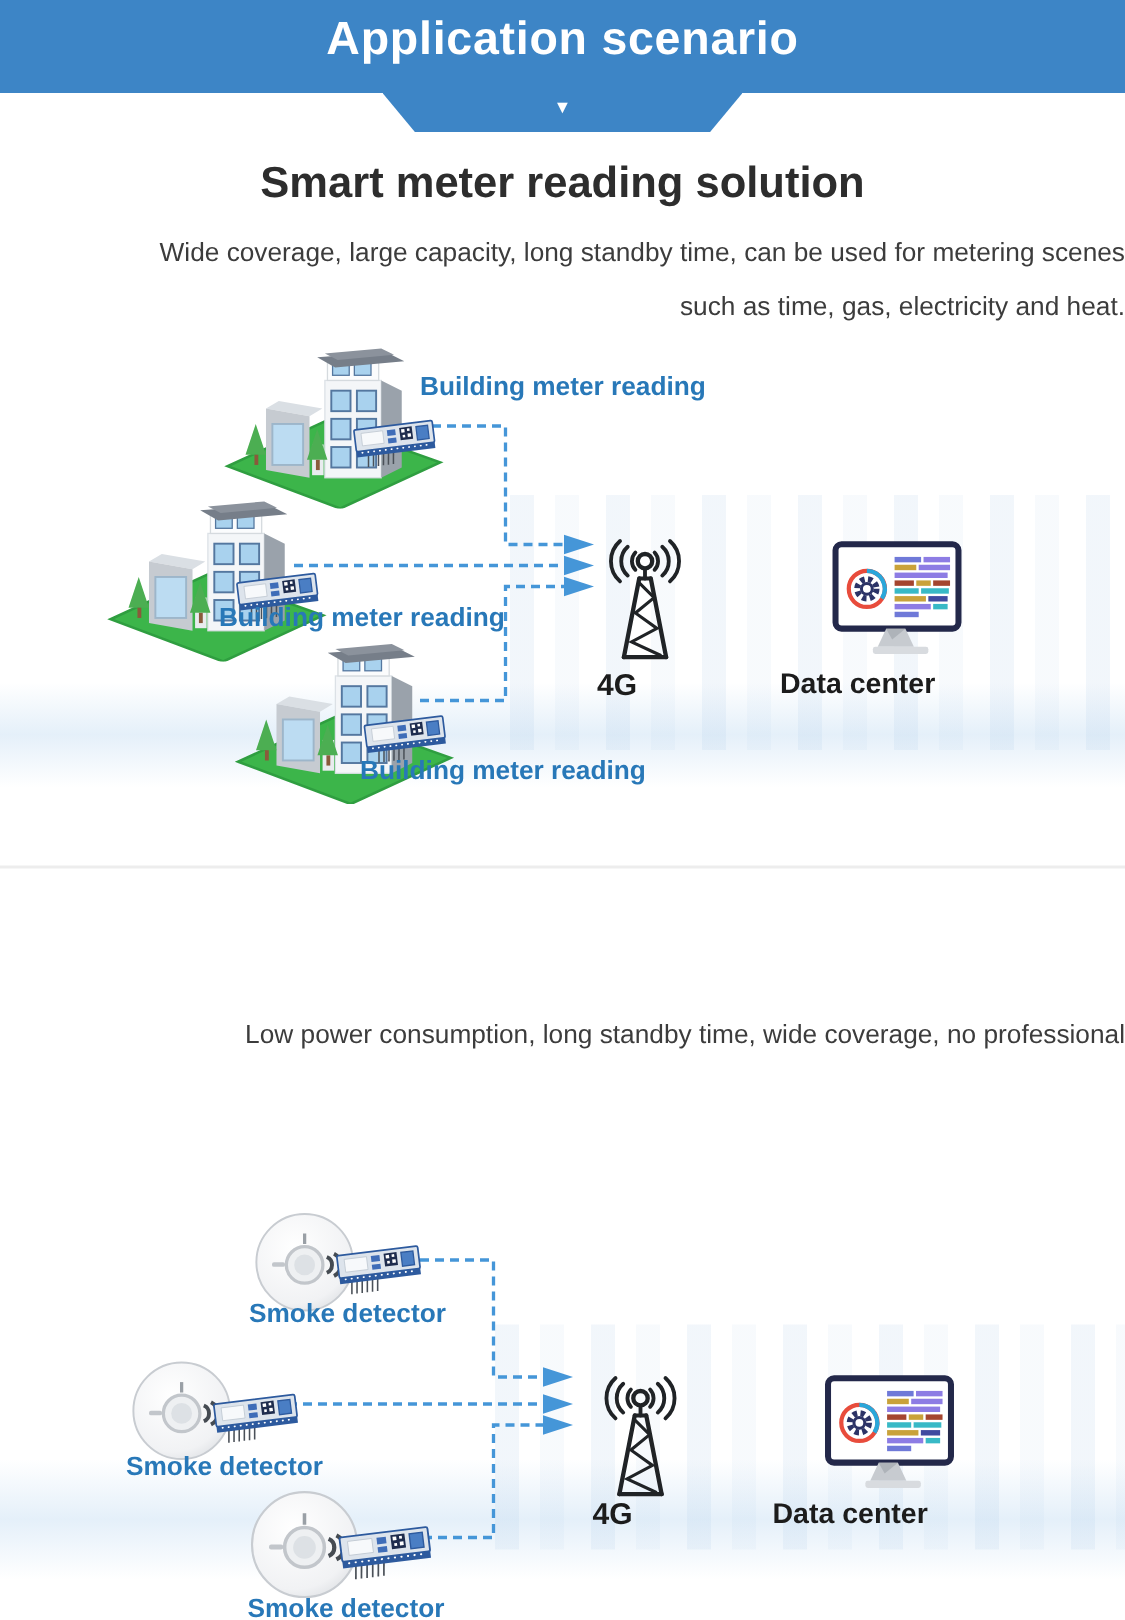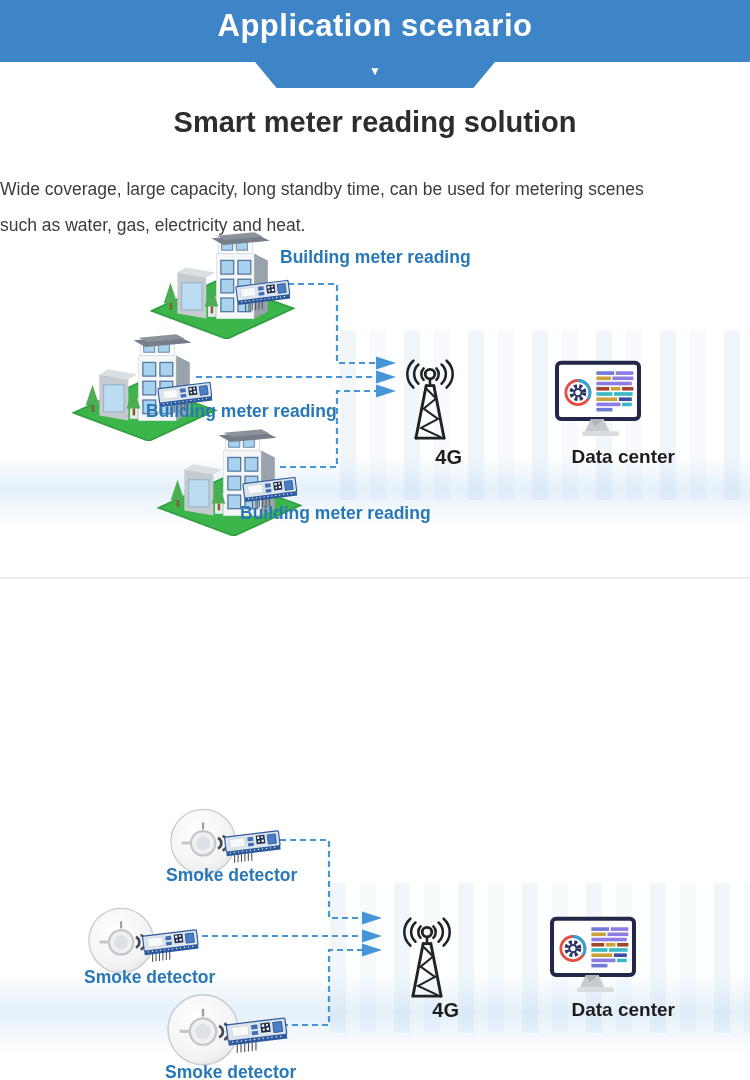--- a/index.html
+++ b/index.html
@@ -19,32 +19,32 @@
   .banner-title{position:absolute;left:0;top:8px;width:100%;text-align:center;color:#ffffff;
     font-size:31px;font-weight:bold;letter-spacing:0.5px;}
   .banner-chevron{position:absolute;left:255px;top:62px;width:240px;height:26px;background:var(--banner-blue);
     clip-path:polygon(0 0,100% 0,91% 100%,9% 100%);}
   .banner-chevron .glyph{position:absolute;left:0;top:1px;width:100%;text-align:center;
     color:#ffffff;font-size:12px;line-height:16px;}
 
   .sec-title{position:absolute;left:0;width:100%;text-align:center;color:var(--title-text);
     font-size:29px;font-weight:700;}
   .sec-title.spaced{letter-spacing:1.5px;}
-  .sec-desc{position:absolute;left:0;width:100%;text-align:left;color:var(--body-text);
-    font-size:17.5px;line-height:36px;margin-top:21px;}
+  .sec-desc{position:absolute;left:0;width:100%;text-align:right;color:var(--body-text);
+    font-size:17.5px;line-height:36px;}
 
   .divider{position:absolute;left:0;top:577px;width:750px;height:2px;background:var(--divider);}
 
   .diagram{position:absolute;left:0;width:750px;}
   .diagram svg.flow{position:absolute;left:0;top:0;}
   .flow-line{stroke:var(--line-blue);stroke-width:2.2;fill:none;stroke-dasharray:6 4;}
   .flow-arrow{fill:var(--line-blue);}
 
   .node-label{position:absolute;font-size:17.5px;font-weight:700;color:var(--label-blue);white-space:nowrap;}
-  .hub-label{position:absolute;font-size:19px;font-weight:700;color:var(--hub-text);text-align:right;white-space:nowrap;}
+  .hub-label{position:absolute;font-size:19px;font-weight:700;color:var(--hub-text);text-align:left;white-space:nowrap;}
 
   .skyline{position:absolute;background:
     repeating-linear-gradient(90deg,rgba(125,170,215,0.10) 0 16px,rgba(125,170,215,0) 16px 30px,
     rgba(125,170,215,0.06) 30px 46px,rgba(125,170,215,0) 46px 64px);}
   .glow-band{position:absolute;left:0;width:750px;
     background:linear-gradient(180deg,rgba(160,200,235,0) 0%,rgba(160,200,235,0.28) 50%,rgba(160,200,235,0) 100%);}
 </style>
 </head>
 <body>
 
@@ -190,21 +190,21 @@
   <div class="banner">
     <div class="banner-title">Application scenario</div>
   </div>
   <div class="banner-chevron">
     <span class="glyph">▼</span>
   </div>
 
   <div class="sec-title" style="top:106px;">Smart meter reading solution</div>
   <div class="sec-desc" style="top:150px;">
     <div>Wide coverage, large capacity, long standby time, can be used for metering scenes</div>
-    <div>such as water, gas, electricity and heat.</div>
+    <div>such as time, gas, electricity and heat.</div>
   </div>
 
   <div class="diagram" style="top:225px;height:335px;">
     <div class="skyline" style="left:340px;top:105px;width:410px;height:170px;"></div>
     <div class="glow-band" style="top:230px;height:70px;"></div>
 
     <svg class="flow" width="750" height="335">
       <path class="flow-line" d="M258 59 H337 V138 H376"></path>
       <polygon class="flow-arrow" points="376,131.5 396,138 376,144.5"></polygon>
       <path class="flow-line" d="M196 152 H376"></path>
@@ -221,20 +221,21 @@
     <div class="node-label" style="left:280px;top:22px;">Building meter reading</div>
     <div class="node-label" style="left:146px;top:176px;">Building meter reading</div>
     <div class="node-label" style="left:240px;top:278px;">Building meter reading</div>
     <div class="hub-label" style="left:398px;width:64px;top:221px;font-size:20px;">4G</div>
     <div class="hub-label" style="left:520px;width:155px;top:221px;">Data center</div>
   </div>
 
   <div class="divider"></div>
 
   <div class="sec-desc" style="top:671px;">
+    <div>Low power consumption, long standby time, wide coverage, no professional</div>
   </div>
 
   <div class="diagram" style="top:798px;height:300px;">
     <div class="skyline" style="left:330px;top:85px;width:420px;height:150px;"></div>
     <div class="glow-band" style="top:175px;height:80px;"></div>
 
     <svg class="flow" width="750" height="300">
       <path class="flow-line" d="M270 42 H329 V120 H362"></path>
       <polygon class="flow-arrow" points="362,113.5 382,120 362,126.5"></polygon>
       <path class="flow-line" d="M192 138 H362"></path>

